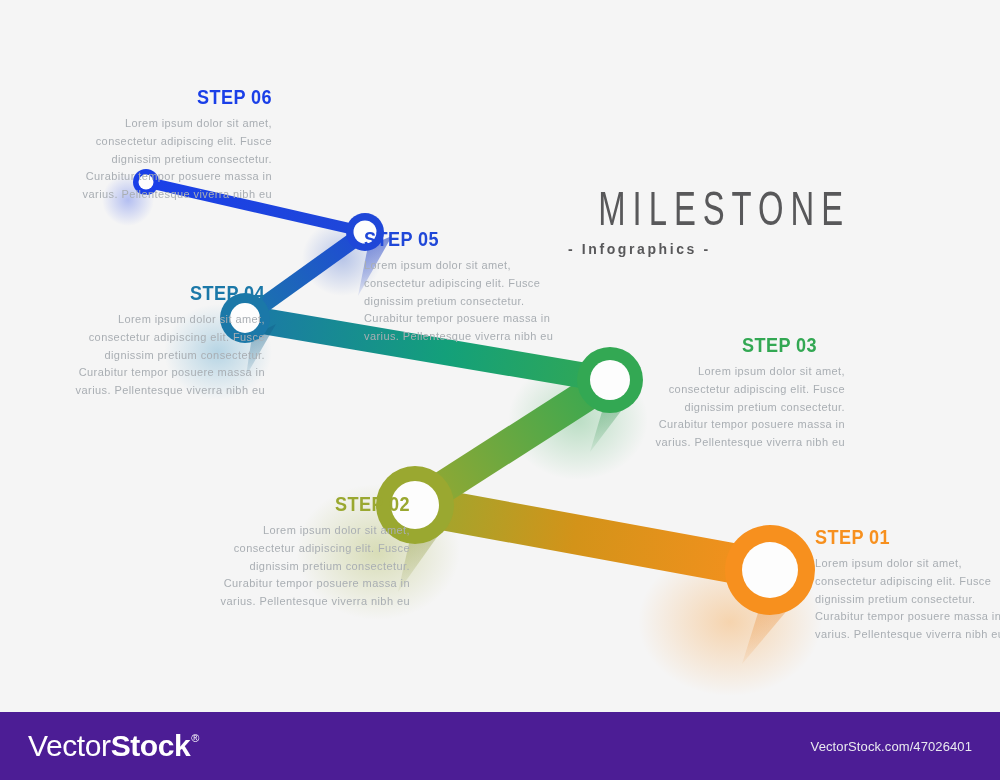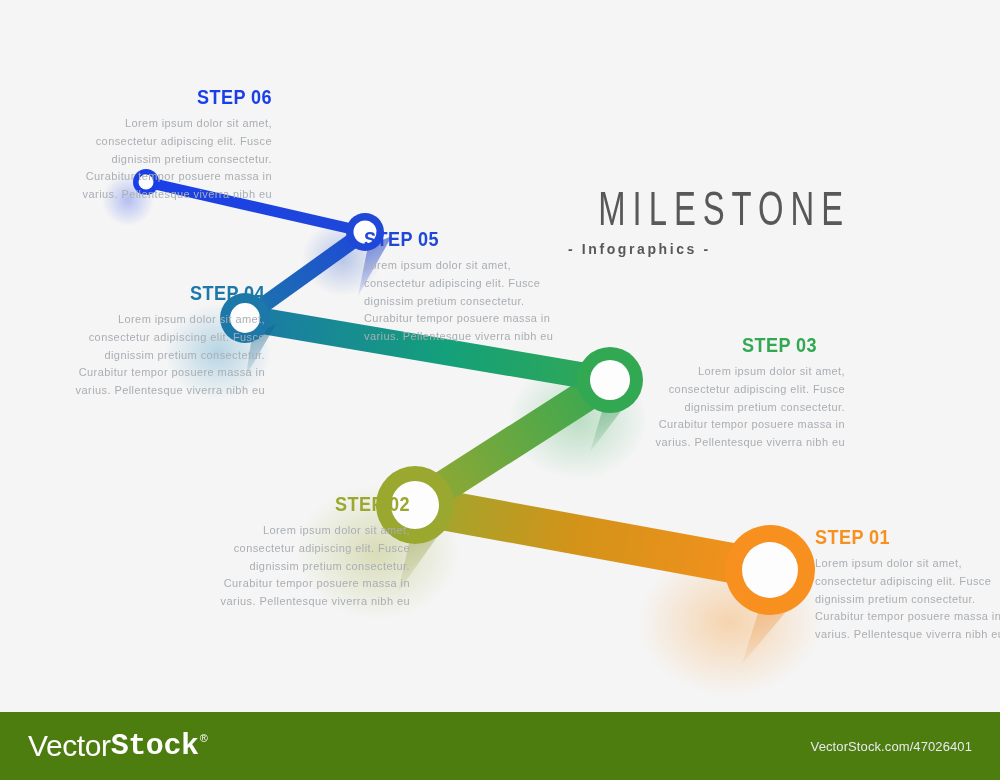--- a/index.html
+++ b/index.html
@@ -103,36 +103,36 @@
     padding-left: 2px;
   }
 
   
   #footer {
     position: absolute;
     left: 0;
     top: 712px;
     width: 1000px;
     height: 68px;
-    background: #4d7c0f;
+    background: #4c1d95;
     display: flex;
     align-items: center;
     justify-content: space-between;
   }
   #vs-logo {
     margin-left: 28px;
     font-size: 30px;
     color: #ffffff;
     letter-spacing: -0.4px;
     display: flex;
     align-items: flex-start;
     line-height: 1;
   }
   #vs-logo-light { font-weight: 300; }
-  #vs-logo-bold  { font-weight: bold; font-family: Liberation Mono, monospace; }
+  #vs-logo-bold  { font-weight: bold; }
   #vs-logo-reg {
     font-size: 11px;
     line-height: 1;
     margin-top: 2px;
     margin-left: 1px;
   }
   #vs-url {
     margin-right: 28px;
     font-size: 13px;
     color: #e9e9ef;

